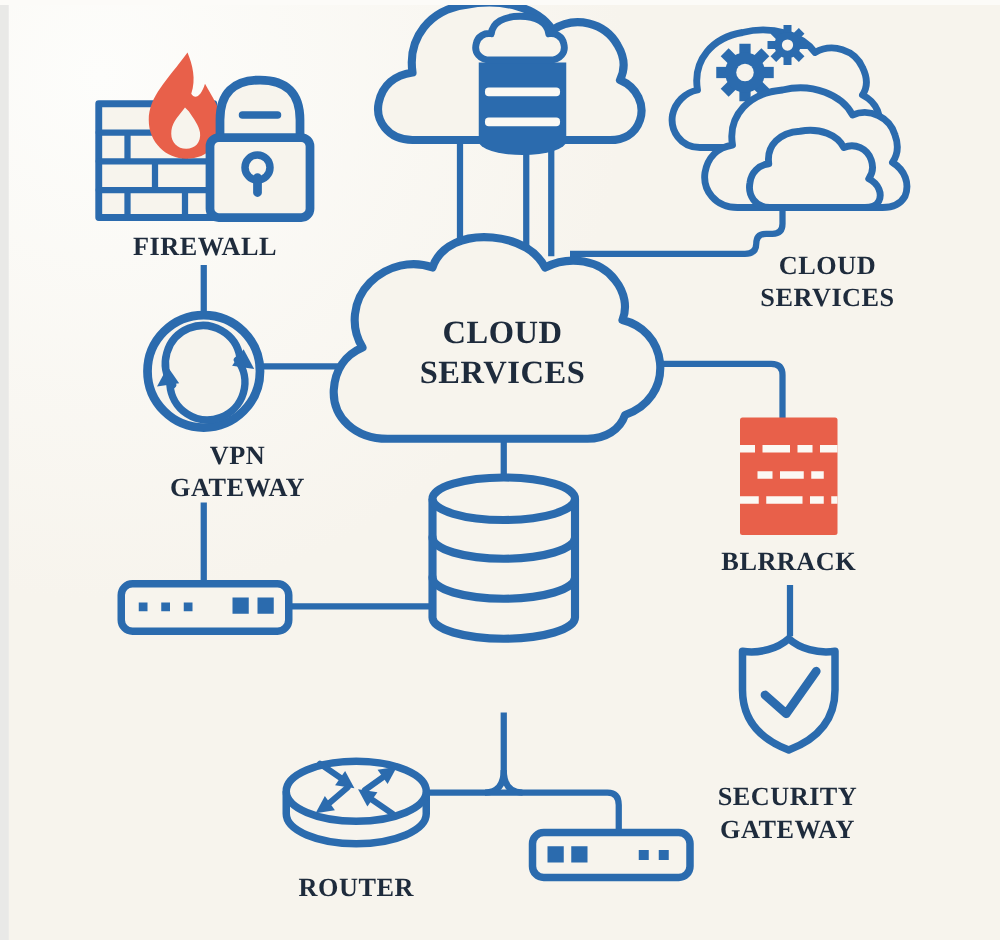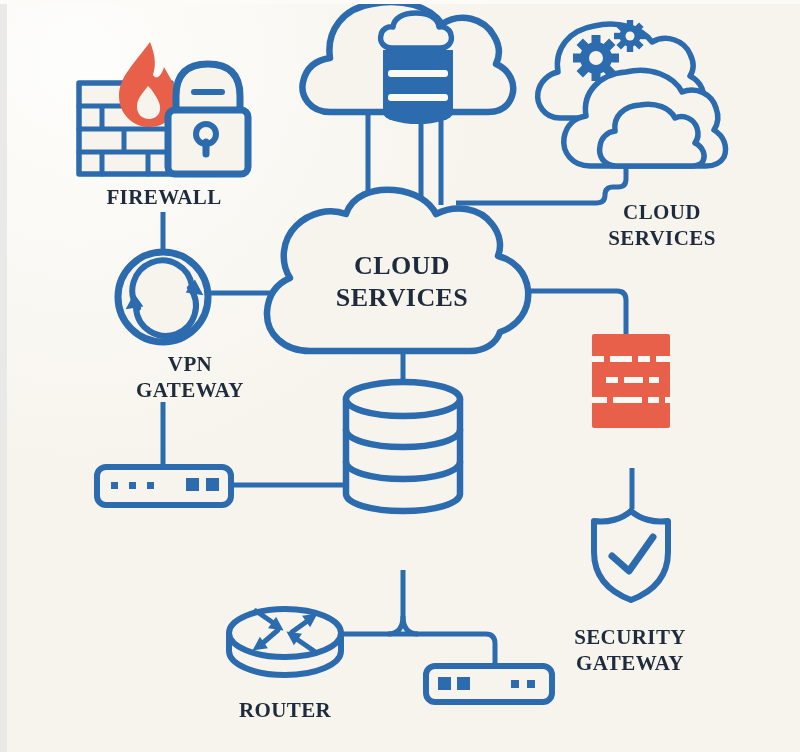--- a/index.html
+++ b/index.html
@@ -199,19 +199,20 @@
 
   </svg>
 
   <div class="lbl" style="left:164px;top:184px;">FIREWALL</div>
   <div class="lbl" style="left:163px;top:351px;margin-left:27px;">VPN
 GATEWAY</div>
   <div class="lbl lbl-big" style="left:402px;top:250px;">CLOUD
 SERVICES</div>
   <div class="lbl" style="left:662px;top:199px;">CLOUD
 SERVICES</div>
+  <div class="lbl" style="left:631px;top:436px;">BLRRACK</div>
   <div class="lbl" style="left:630px;top:624px;">SECURITY
 GATEWAY</div>
   <div class="lbl" style="left:285px;top:697px;">ROUTER</div>
 
   <div class="edge-strip-left"></div>
   <div class="edge-strip-top"></div>
 </div>
 
 </body></html>

